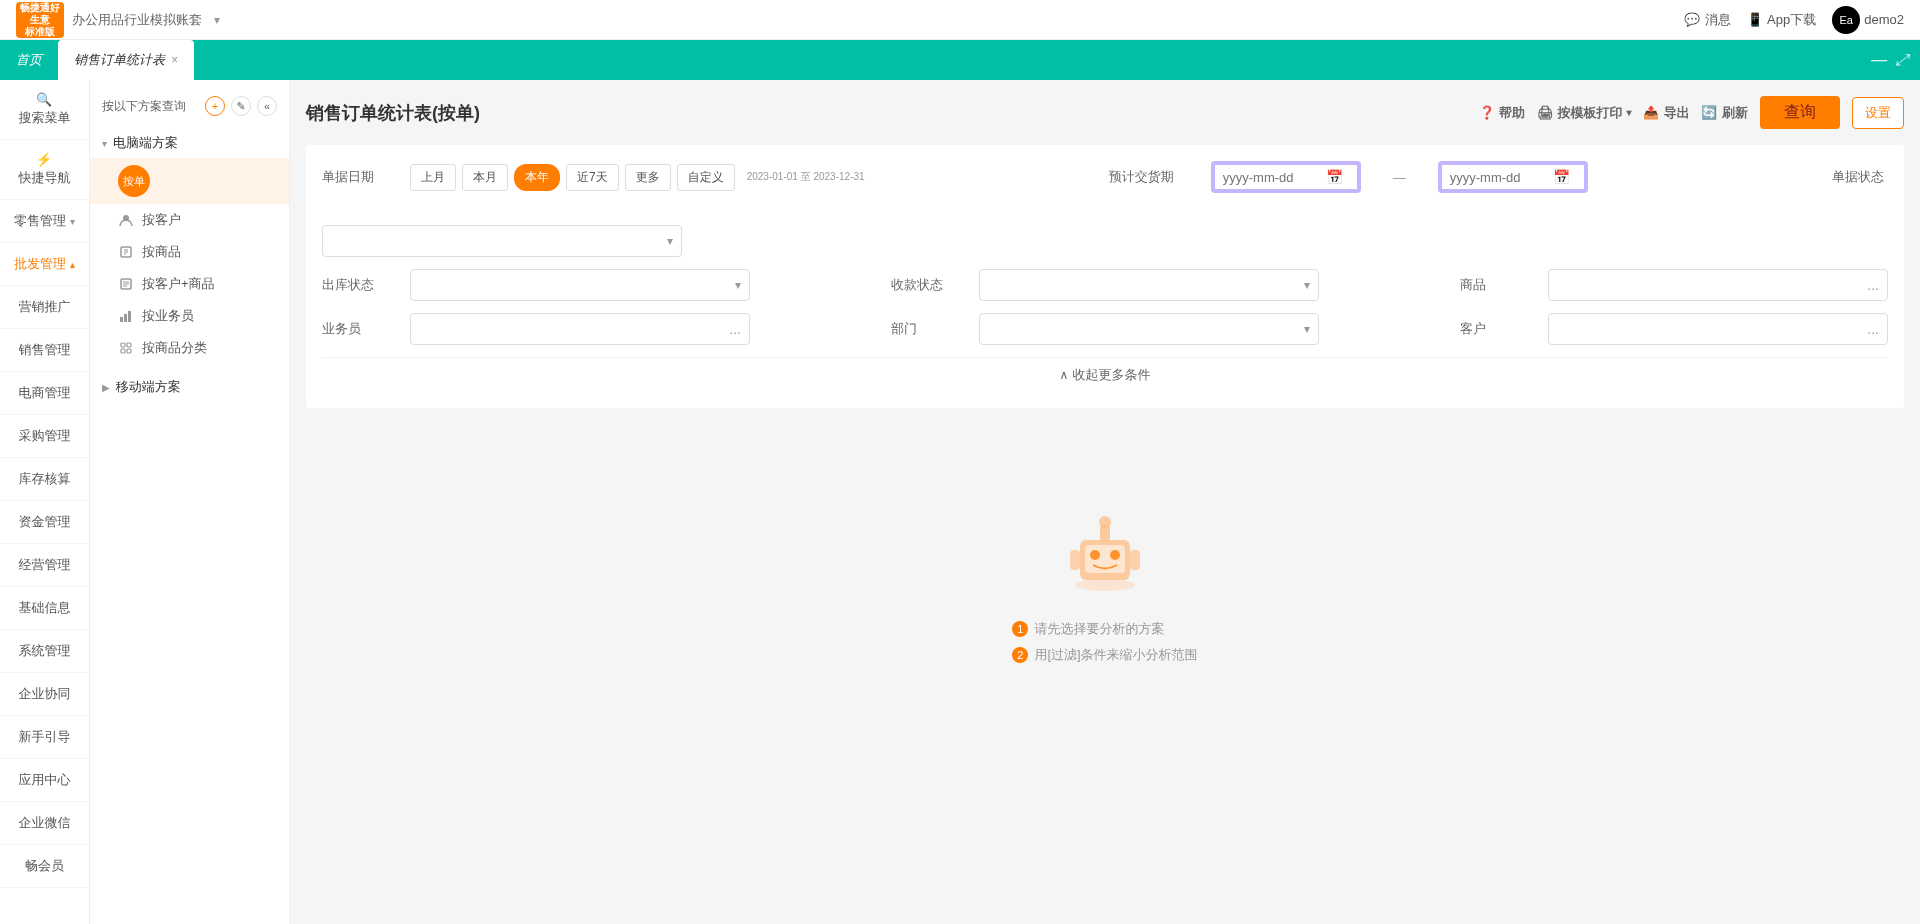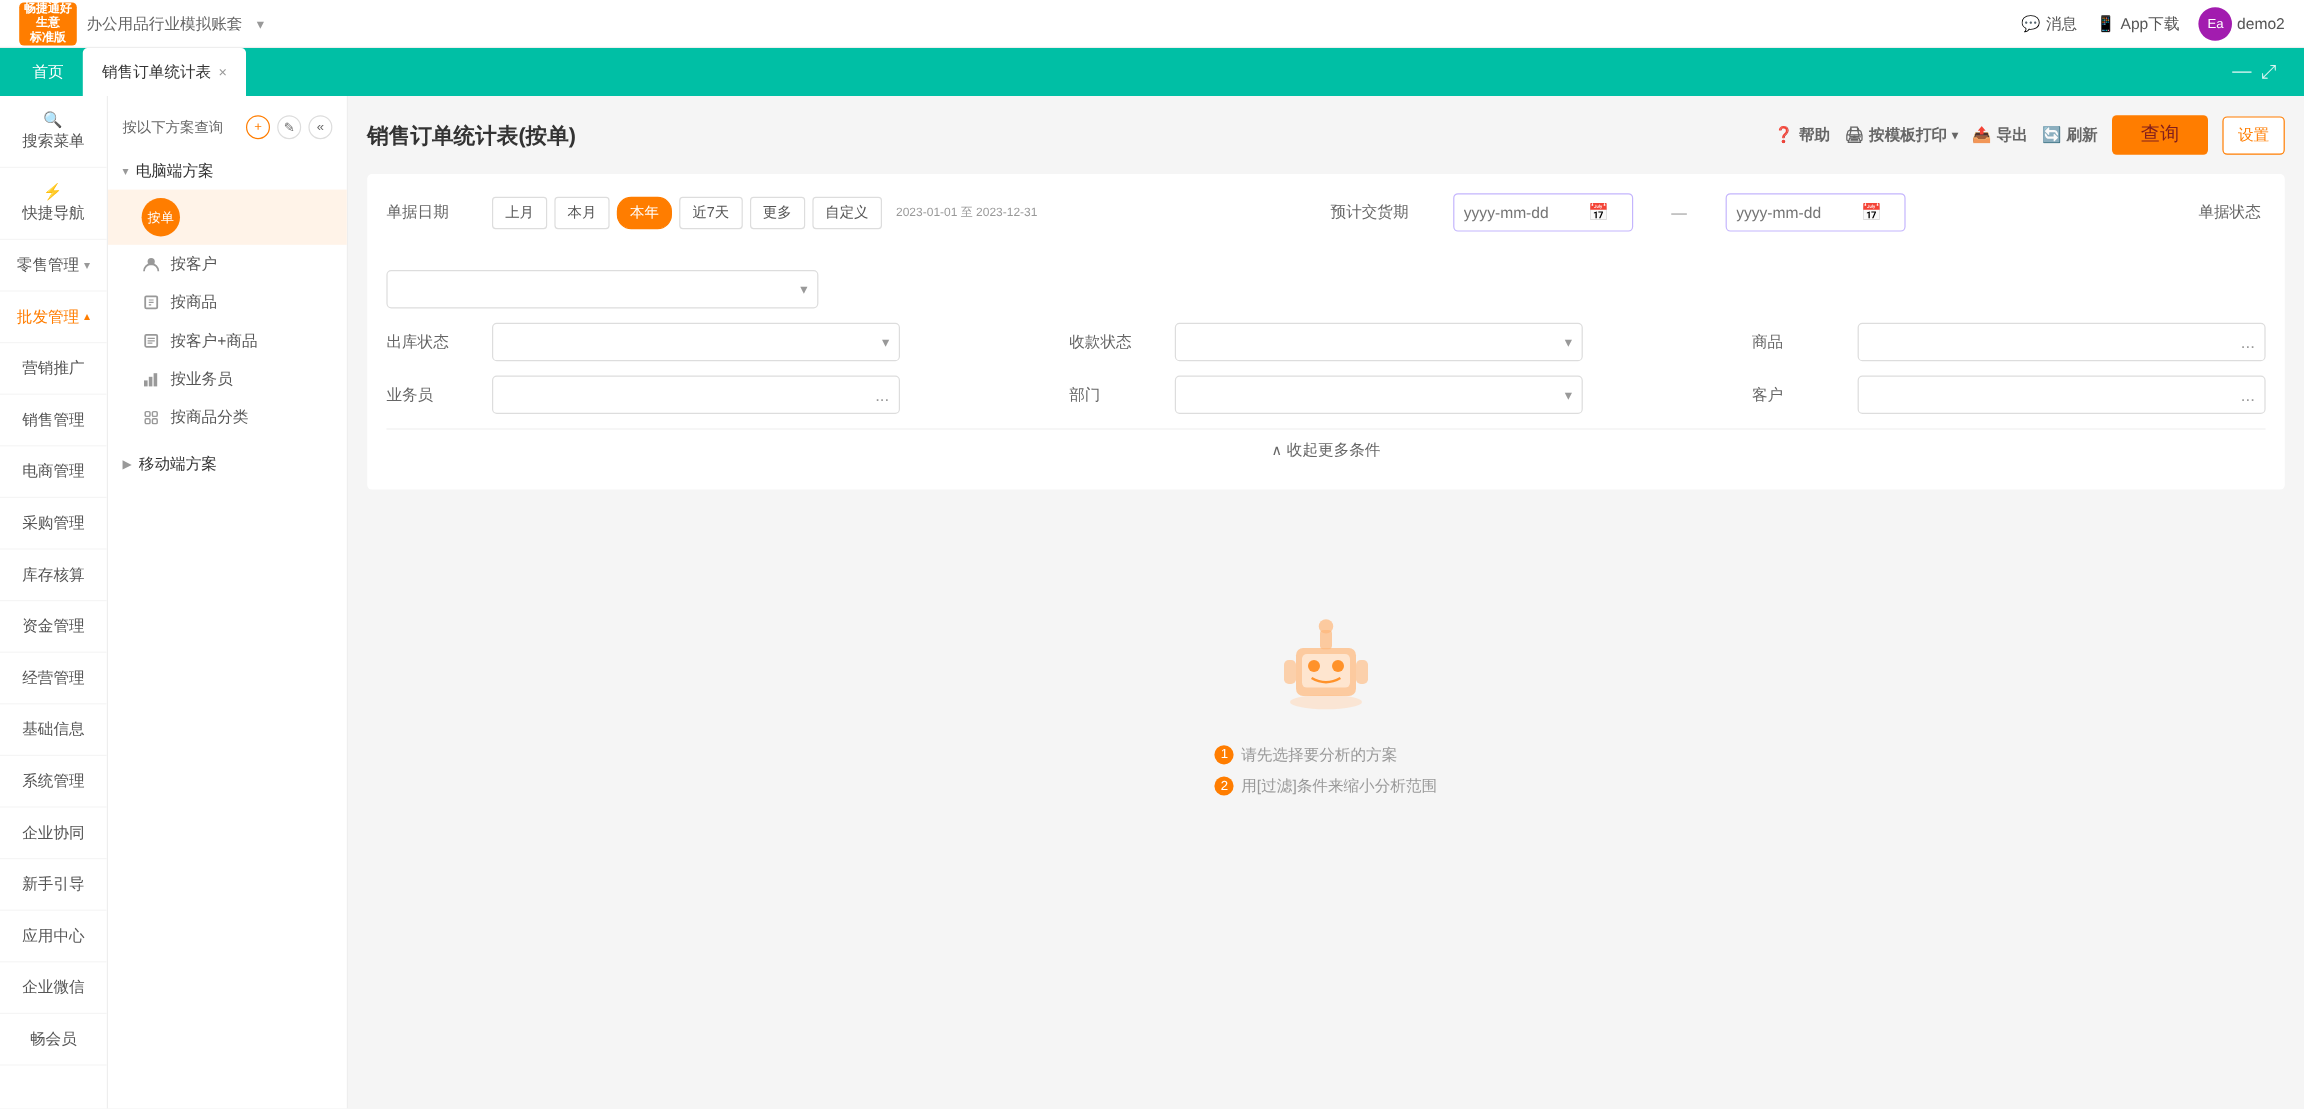--- a/index.html
+++ b/index.html
@@ -7,24 +7,24 @@
 
     
     .top-bar { height: 40px; background: #fff; display: flex; align-items: center; justify-content: space-between; padding: 16px 16px; border-bottom: 1px solid #eee; flex-shrink: 0; }
     .top-bar-left { display: flex; align-items: center; gap: 8px; }
     .logo-box { width: 48px; height: 36px; background: #ff7d00; border-radius: 4px; display: flex; align-items: center; justify-content: center; }
     .logo-text { color: #fff; font-size: 10px; font-weight: bold; text-align: center; line-height: 1.2; }
     .breadcrumb-title { font-size: 13px; color: #666; }
     .breadcrumb-arrow { color: #999; font-size: 12px; margin-left: 4px; }
     .top-bar-right { display: flex; align-items: center; gap: 16px; }
     .top-right-item { display: flex; align-items: center; gap: 4px; color: #555; font-size: 13px; cursor: pointer; }
-    .avatar { width: 28px; height: 28px; border-radius: 50%; background: #a21caf; display: flex; align-items: center; justify-content: center; color: #fff; font-size: 11px; }
-
-    
-    .tab-bar { height: 40px; background: #00bfa5; display: flex; align-items: center; padding: 0 11px; flex-shrink: 0; }
+    .avatar { width: 28px; height: 28px; border-radius: 50%; background: #000000; display: flex; align-items: center; justify-content: center; color: #fff; font-size: 11px; }
+
+    
+    .tab-bar { height: 40px; background: #00bfa5; display: flex; align-items: center; padding: 0 0; flex-shrink: 0; font-style: italic; }
     .tab-item { height: 40px; display: flex; align-items: center; padding: 0 16px; font-size: 13px; cursor: pointer; color: rgba(255,255,255,0.85); gap: 6px; }
     .tab-item.home { background: transparent; color: #fff; }
     .tab-item.active { background: #fff; color: #333; border-radius: 4px 4px 0 0; }
     .tab-close { font-size: 12px; color: #999; cursor: pointer; }
     .tab-bar-actions { margin-left: auto; display: flex; align-items: center; gap: 8px; padding-right: 12px; }
     .tab-bar-btn { color: rgba(255,255,255,0.85); cursor: pointer; font-size: 16px; }
 
     
     .main-layout { display: flex; flex: 1; overflow: hidden; }
 
@@ -66,21 +66,21 @@
     .filter-date-group { display: flex; align-items: center; gap: 6px; }
     .date-btn { padding: 4px 10px; border: 1px solid #ddd; border-radius: 3px; font-size: 12px; cursor: pointer; color: #555; background: #fff; }
     .date-btn.active { background: #ff7d00; color: #fff; border-color: #ff7d00; border-radius: 12px; }
     .date-range-text { font-size: 10px; color: #999; margin-left: 6px; }
     .filter-select { height: 32px; border: 1px solid #ddd; border-radius: 4px; padding: 0 8px; font-size: 13px; background: #fff; display: flex; align-items: center; justify-content: space-between; cursor: pointer; min-width: 240px; }
     .filter-select-wide { min-width: 360px; }
     .filter-dots { color: #999; font-size: 14px; cursor: pointer; }
     .filter-dash { color: #999; }
     .calendar-icon { color: #ff7d00; font-size: 14px; cursor: pointer; }
     .chevron-down { color: #999; font-size: 12px; }
-    .date-input-box { display: flex; align-items: center; gap: 4px; border: 1px solid #c4b5fd; border-radius: 4px; padding: 0 8px; height: 32px; background: #fff; min-width: 150px; }
+    .date-input-box { display: flex; align-items: center; gap: 4px; border: 4px solid #c4b5fd; border-radius: 4px; padding: 0 8px; height: 32px; background: #fff; min-width: 150px; }
     .date-input-box input { border: none; outline: none; font-size: 13px; color: #bbb; width: 100px; background: transparent; }
     .collapse-bar { display: flex; justify-content: center; align-items: center; padding: 8px 0; cursor: pointer; color: #666; font-size: 13px; gap: 4px; border-top: 1px solid #f0f0f0; margin-top: 8px; }
 
     
     .empty-state { display: flex; flex-direction: column; align-items: center; justify-content: center; padding: 80px 0; gap: 16px; }
     .empty-icon { width: 100px; height: 100px; }
     .empty-tips { font-size: 13px; color: #999; line-height: 2; }
     .tip-item { display: flex; align-items: center; gap: 6px; }
     .tip-num { width: 16px; height: 16px; border-radius: 50%; background: #ff7d00; color: #fff; font-size: 11px; display: flex; align-items: center; justify-content: center; flex-shrink: 0; }
   </style>

